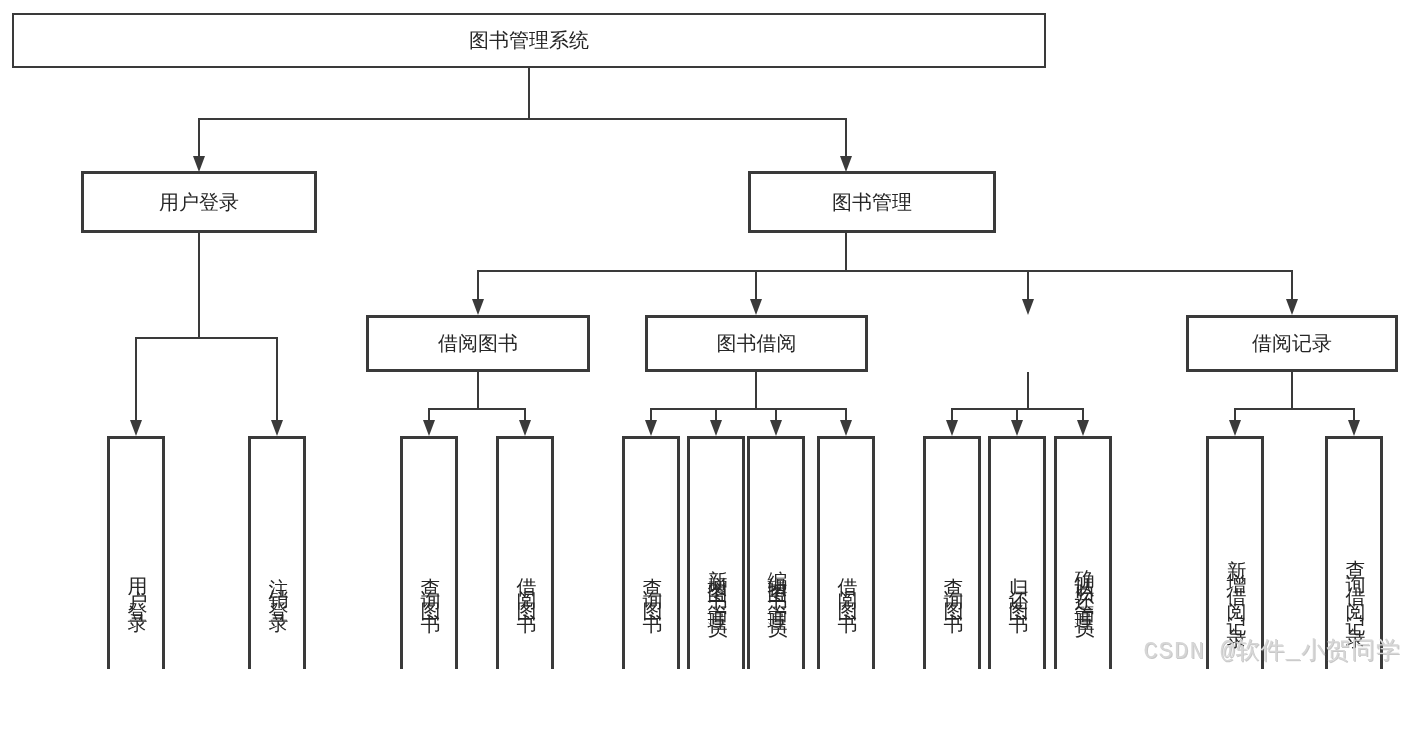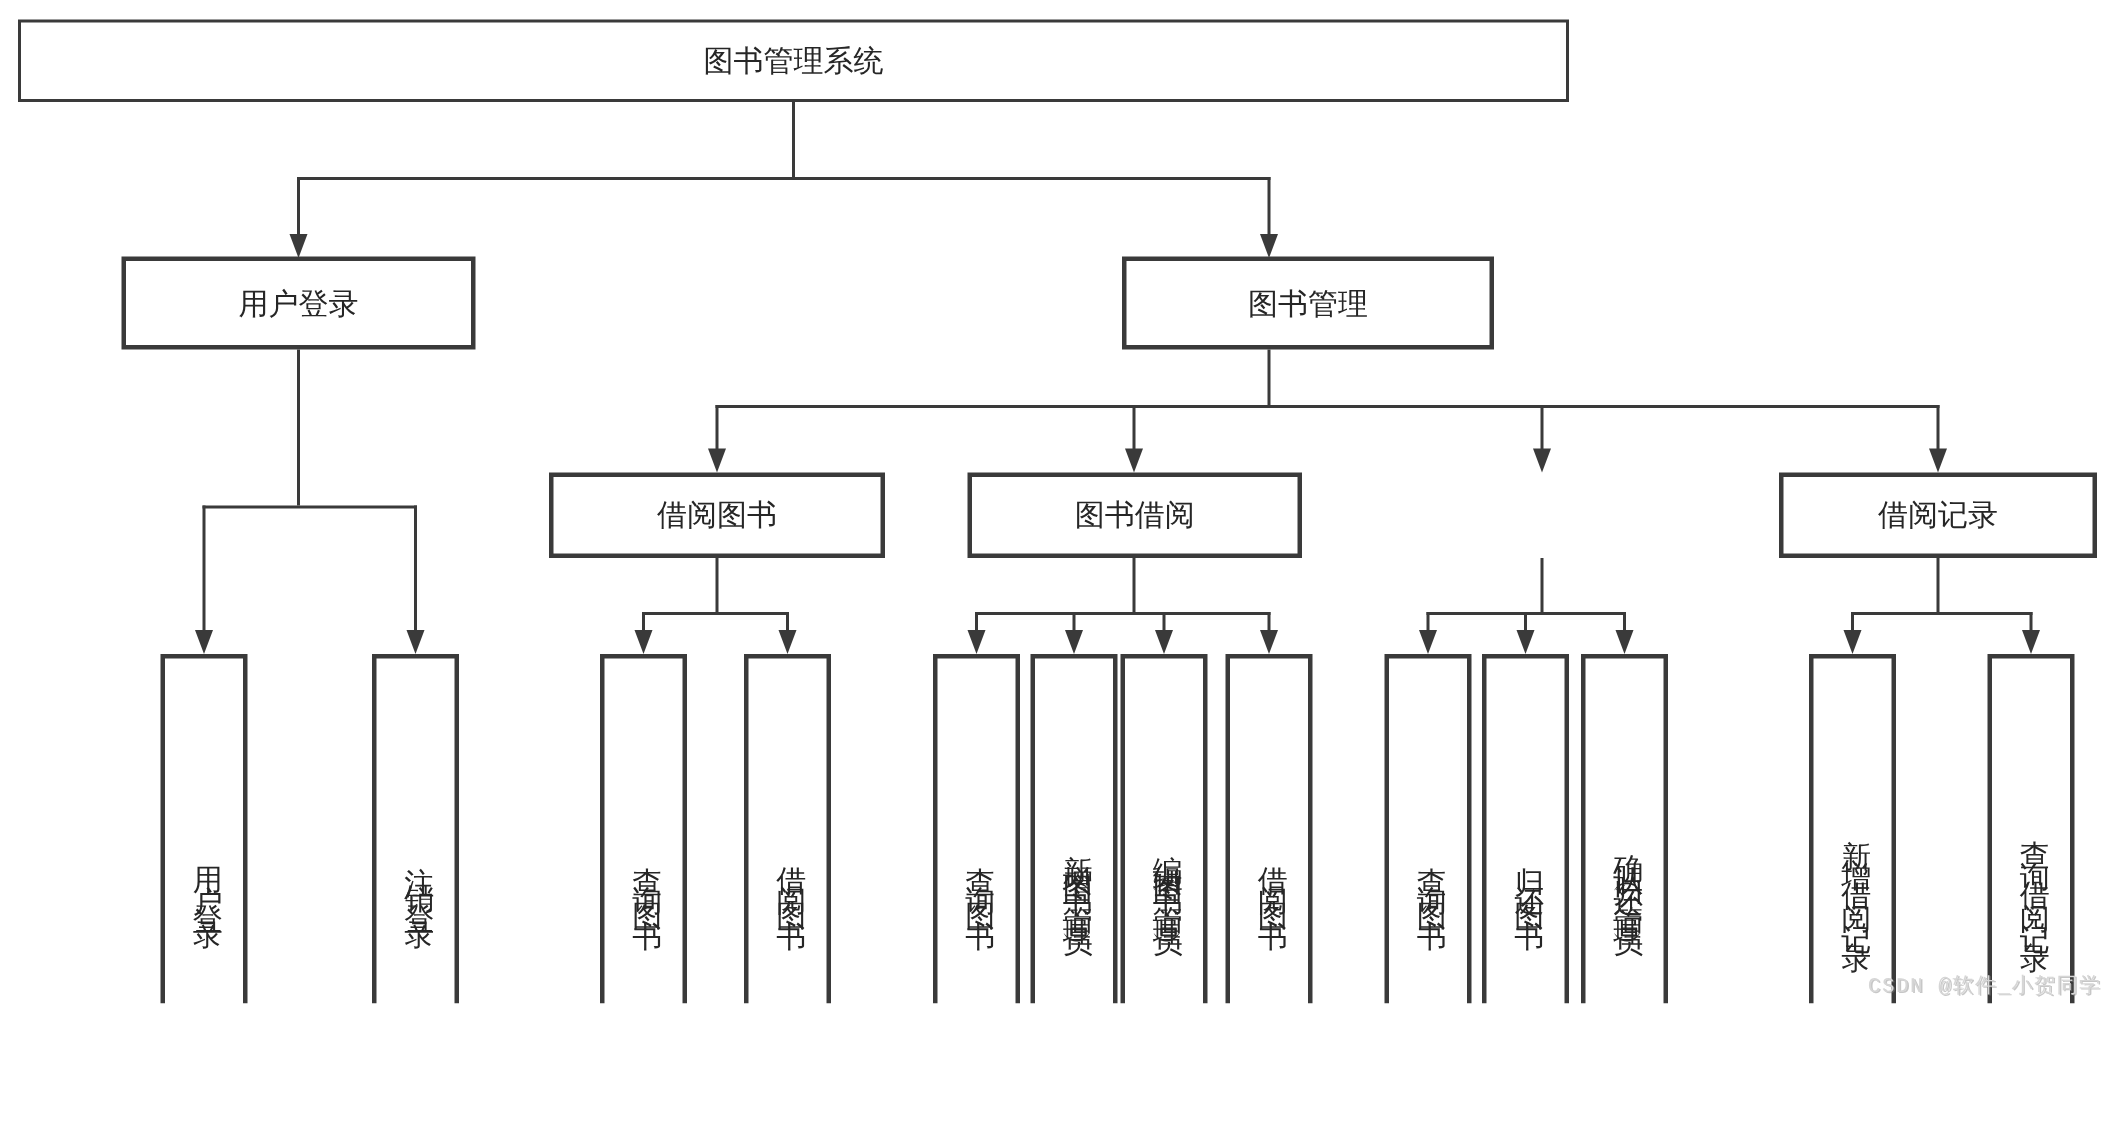--- a/index.html
+++ b/index.html
@@ -43,21 +43,21 @@
   .vline{width:2px;}
   .arrow{
     position:absolute;width:0;height:0;
     border-left:6px solid transparent;
     border-right:6px solid transparent;
     border-top:16px solid var(--line);
   }
   .watermark{
     position:absolute;
     right:4px;bottom:3px;
-    font-size:14px;
+    font-size:24px;
     color:var(--watermark);
     text-shadow:1px 1px 0 rgba(130,130,130,.45);
     letter-spacing:1px;
     pointer-events:none;
   }
 </style>
 </head>
 <body>
 
 <div class="canvas">

